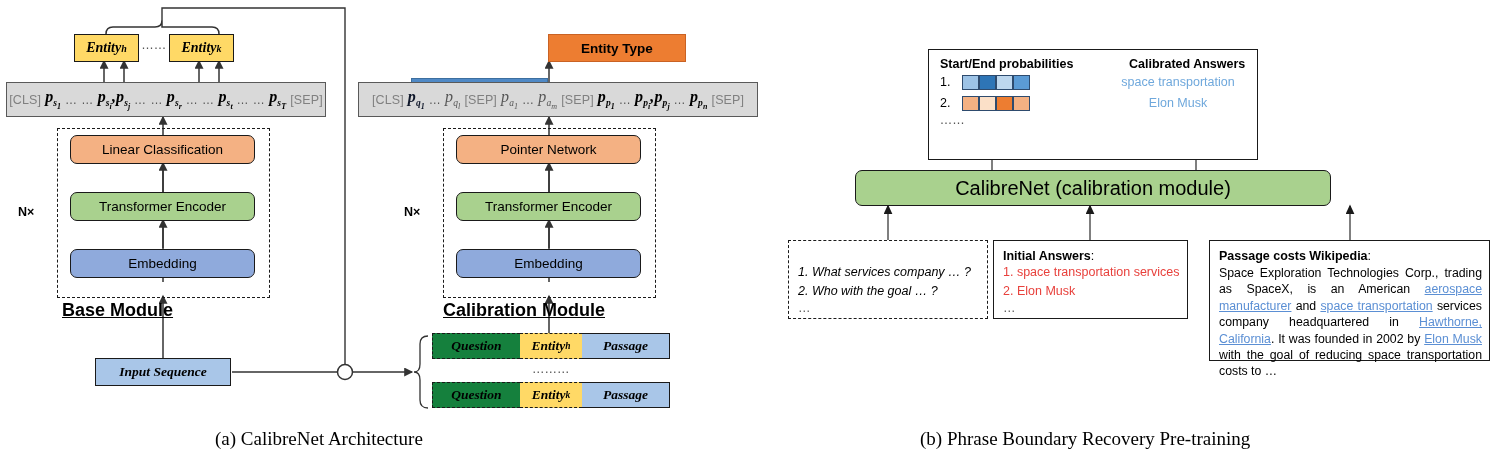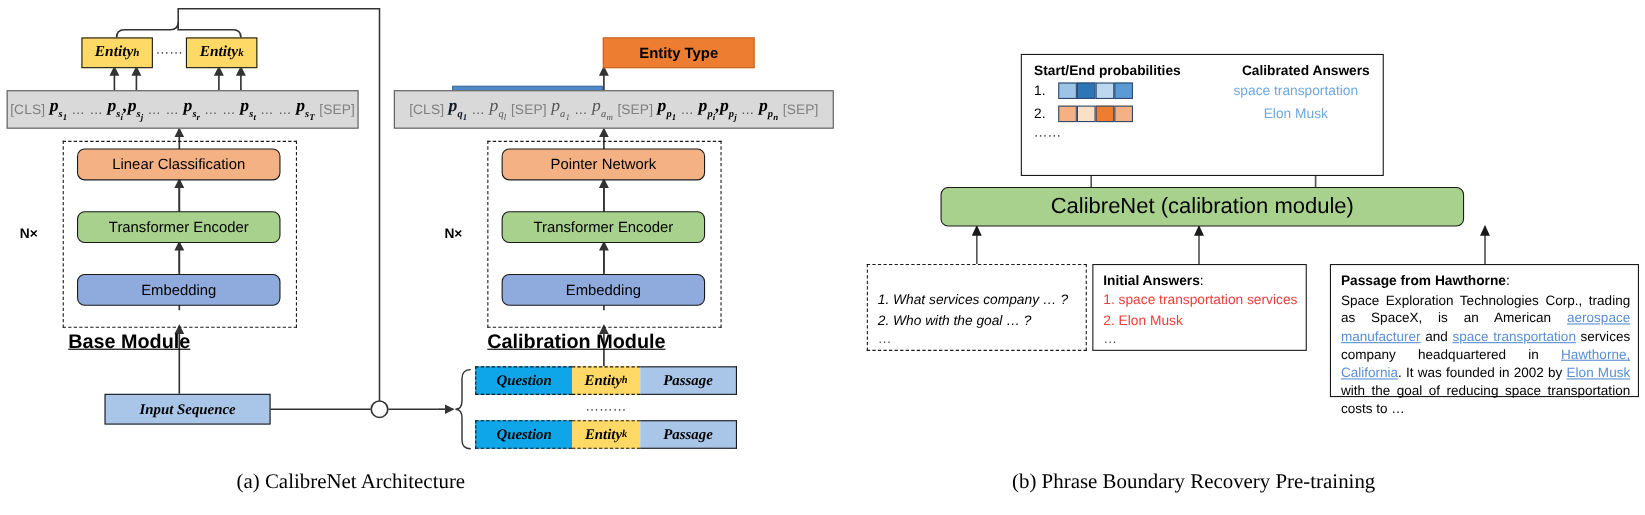--- a/index.html
+++ b/index.html
@@ -41,21 +41,21 @@
   .lbl-n{font-size:12.5px;font-weight:600;}
 
   
   .inseq{background:#A9C6E8;border:1.4px solid #1a1a1a;font-style:italic;font-weight:700;
          font-size:13.5px;font-family:"Liberation Serif",serif;}
 
   
   .qrow{position:absolute;display:flex;height:26px;}
   .qcell{box-sizing:border-box;display:flex;align-items:center;justify-content:center;
          font-style:italic;font-weight:700;font-size:13.5px;font-family:"Liberation Serif",serif;}
-  .qq{background:#0ea5e9;border:1.6px dashed #1a1a1a;border-right:none;}
+  .qq{background:#15803d;border:1.6px dashed #1a1a1a;border-right:none;}
   .qe{background:#FFD966;border:1.6px dashed #1a1a1a;border-left:none;border-right:none;}
   .qp{background:#A9C6E8;border:1.6px solid #1a1a1a;border-left:none;}
   .qe sub{font-size:9.5px;}
 
   
   svg.overlay{position:absolute;left:0;top:0;width:1495px;height:468px;pointer-events:none;}
 
   
   .solidbox{border:1.5px solid #1a1a1a;background:#fff;box-sizing:border-box;position:absolute;}
   .dashbox{border:1.6px dashed #1a1a1a;background:#fff;box-sizing:border-box;position:absolute;}
@@ -158,21 +158,21 @@
   <span class="dim">[SEP]</span>
 </div>
 
 <div class="abs dashframe" style="left:57px;top:128px;width:211px;height:168px;"></div>
 <div class="box node orange" style="left:70px;top:135px;width:185px;height:29px;">Linear Classification</div>
 <div class="box node green" style="left:70px;top:192px;width:185px;height:29px;">Transformer Encoder</div>
 <div class="box node blue" style="left:70px;top:249px;width:185px;height:29px;">Embedding</div>
 <div class="abs lbl-n" style="left:18px;top:205px;">N×</div>
 <div class="abs lbl" style="left:62px;top:300px;">Base Module</div>
 
-<div class="box inseq" style="left:95px;top:358px;width:151px;height:28px;">Input Sequence</div>
+<div class="box inseq" style="left:95px;top:358px;width:136px;height:28px;">Input Sequence</div>
 
 <div class="box hdrblue" style="left:411px;top:34px;width:137px;height:28px;margin-top:44px;">Start/End Position</div>
 <div class="box hdrorange" style="left:548px;top:34px;width:138px;height:28px;">Entity Type</div>
 
 <div class="box seq" style="left:358px;top:82px;width:400px;height:35px;">
   <span class="dim">[CLS]</span>
   <span class="tok" style="font-weight:700;color:#0f172a;">&nbsp;p<sub>q<sub>1</sub></sub></span>
   <span class="dots">&nbsp;…&nbsp;</span>
   <span class="tok" style="font-weight:400;color:#555;">p<sub>q<sub>l</sub></sub>&nbsp;</span>
   <span class="dim">[SEP]</span>
@@ -251,21 +251,21 @@
   <div class="abs" style="left:9px;top:5px;">
     <span class="bhdr">Initial Answers</span><span class="bline">:</span>
   </div>
   <div class="abs bline red" style="left:9px;top:24px;">1. space transportation services</div>
   <div class="abs bline red" style="left:9px;top:43px;">2. Elon Musk</div>
   <div class="abs bline" style="left:9px;top:60px;color:#555;">…</div>
 </div>
 
 <div class="solidbox" style="left:1209px;top:240px;width:281px;height:121px;">
   <div class="abs" style="left:9px;top:5px;">
-    <span class="bhdr">Passage from Hawthorne</span><span class="bline">:</span>
+    <span class="bhdr">Passage costs Wikipedia</span><span class="bline">:</span>
   </div>
   <div class="abs passage" style="left:9px;top:24px;width:263px;">
     <span>Space Exploration Technologies Corp., trading as SpaceX, is an American </span><a class="link">aerospace manufacturer</a><span> and </span><a class="link">space transportation</a><span> services company headquartered in </span><a class="link">Hawthorne, California</a><span>. It was founded in 2002 by </span><a class="link">Elon Musk</a><span> with the goal of reducing space transportation costs to …</span>
   </div>
 </div>
 
 <div class="cap" style="left:215px;top:428px;">(a)  CalibreNet Architecture</div>
 <div class="cap" style="left:920px;top:428px;">(b)  Phrase Boundary Recovery Pre-training</div>
 
 </body></html>

